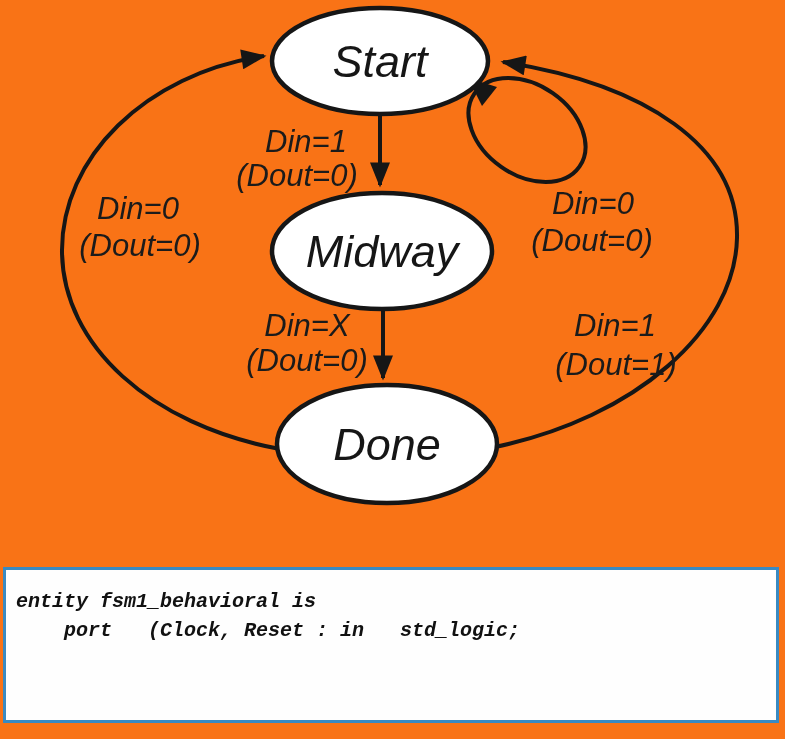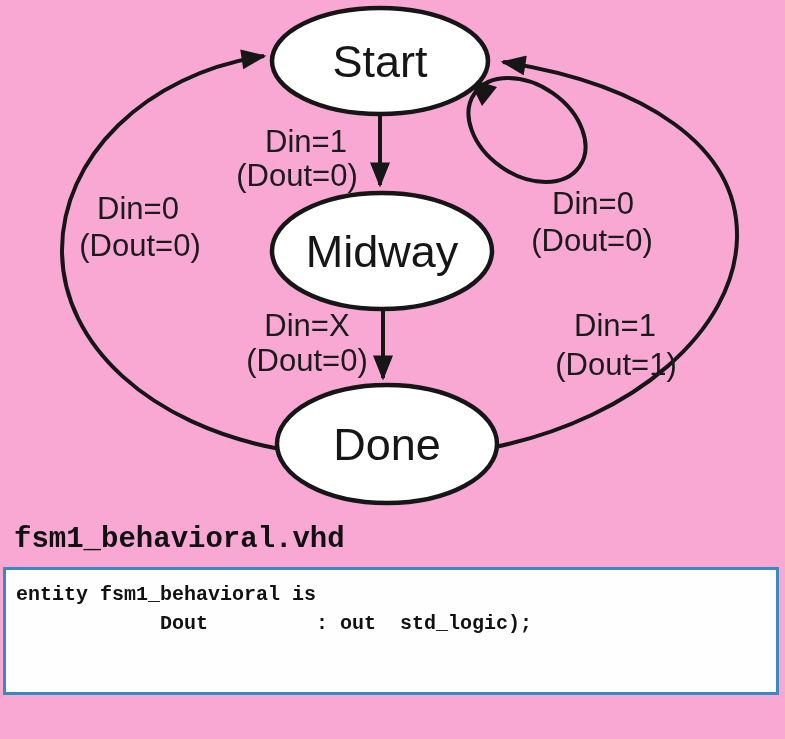--- a/index.html
+++ b/index.html
@@ -1,22 +1,23 @@
 <!DOCTYPE html>
 <html><head>
 <meta charset="utf-8">
 <style>
   html, body { margin: 0; padding: 0; background: #ffffff; }
   .page {
     position: relative;
     width: 785px;
     height: 739px;
-    background: #f9a8d4;
+    background: #f97316;
     font-family: "Liberation Sans", sans-serif;
     overflow: hidden;
+    font-style: italic;
   }
   .fsm-svg {
     position: absolute;
     top: 0; left: 0;
     width: 785px; height: 515px;
   }
   .state-ellipse {
     fill: #ffffff;
     stroke: #161616;
     stroke-width: 4.5;
@@ -47,25 +48,25 @@
     font-weight: bold;
     font-size: 29px;
     color: #111111;
     white-space: pre;
   }
   .code-box {
     position: absolute;
     left: 3px;
     top: 567px;
     width: 776px;
-    height: 128px;
+    height: 156px;
     box-sizing: border-box;
     border: 3px solid #3a8ac2;
     background: #fefefe;
-    padding: 10px 0 0 10px;
+    padding: 17px 0 0 10px;
   }
   .code-line {
     font-family: "Liberation Mono", monospace;
     font-weight: bold;
     font-size: 20px;
     line-height: 29px;
     color: #111111;
     white-space: pre;
   }
 </style>
@@ -126,20 +127,19 @@
       <text class="edge-label" x="593" y="214">Din=0</text>
       <text class="edge-label" x="592" y="251">(Dout=0)</text>
     </g>
 
     <g>
       <text class="edge-label" x="615" y="336">Din=1</text>
       <text class="edge-label" x="616" y="375">(Dout=1)</text>
     </g>
   </svg>
 
-  <div class="filename">fsm1_behavioral.vhd</div>
 
   <div class="code-box" style="border-color: rgb(58, 138, 194);">
     <div class="code-line">entity fsm1_behavioral is</div>
-    <div class="code-line">            Dout         : out  std_logic);</div>
+    <div class="code-line">    port   (Clock, Reset : in   std_logic;</div>
   </div>
 
 </div>
 
 </body></html>

